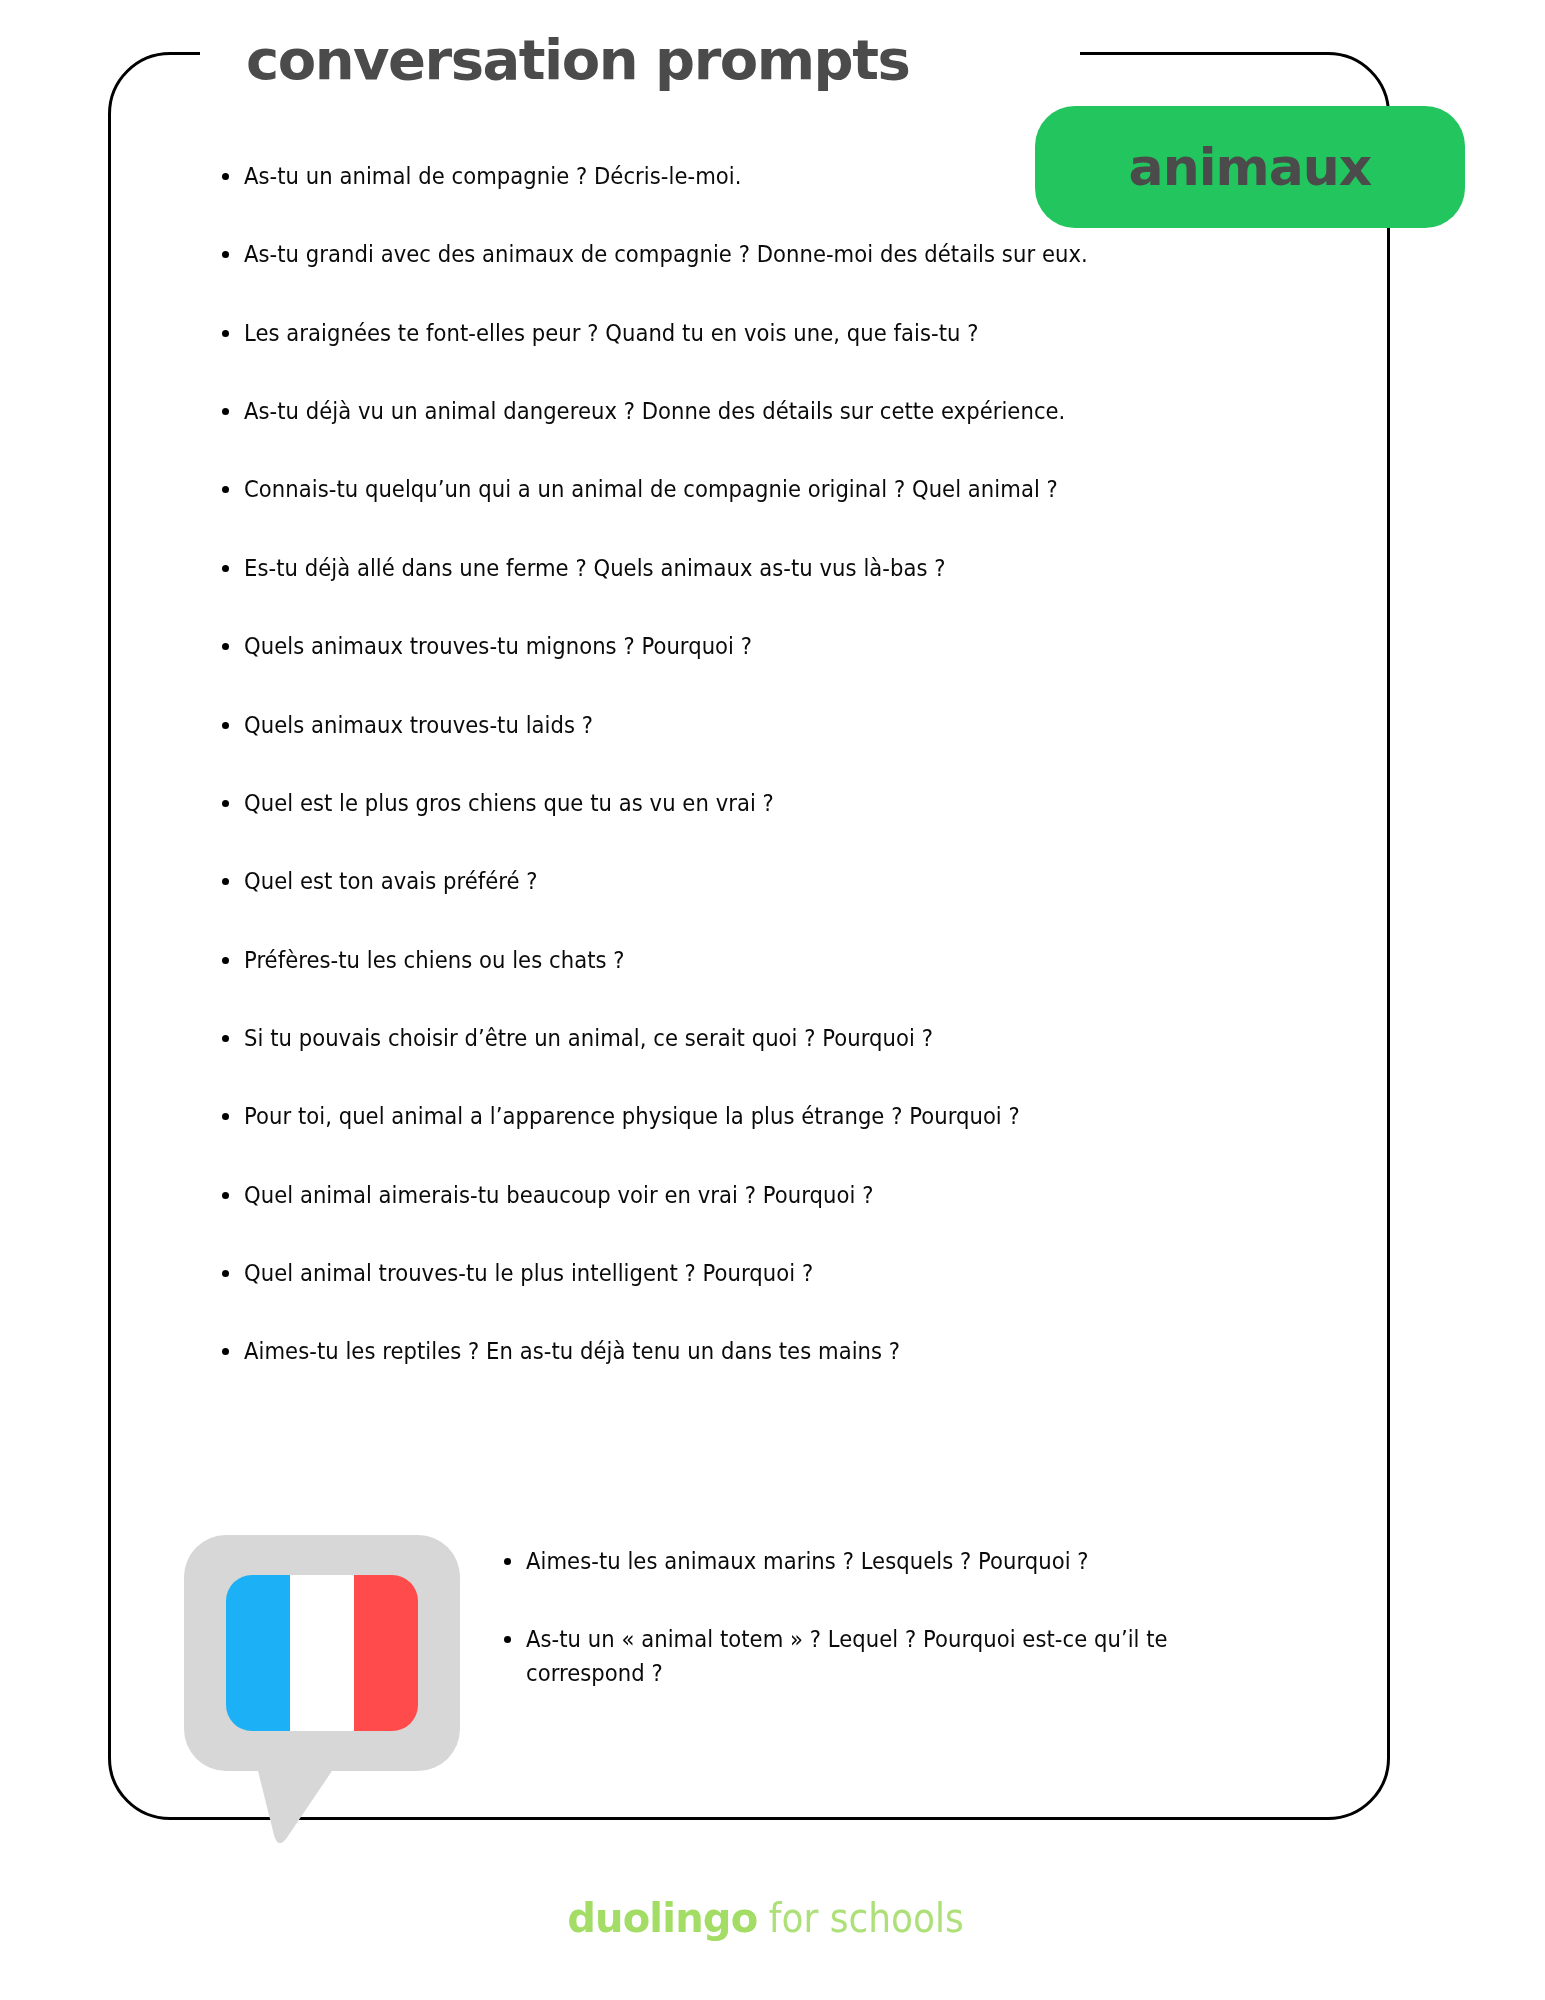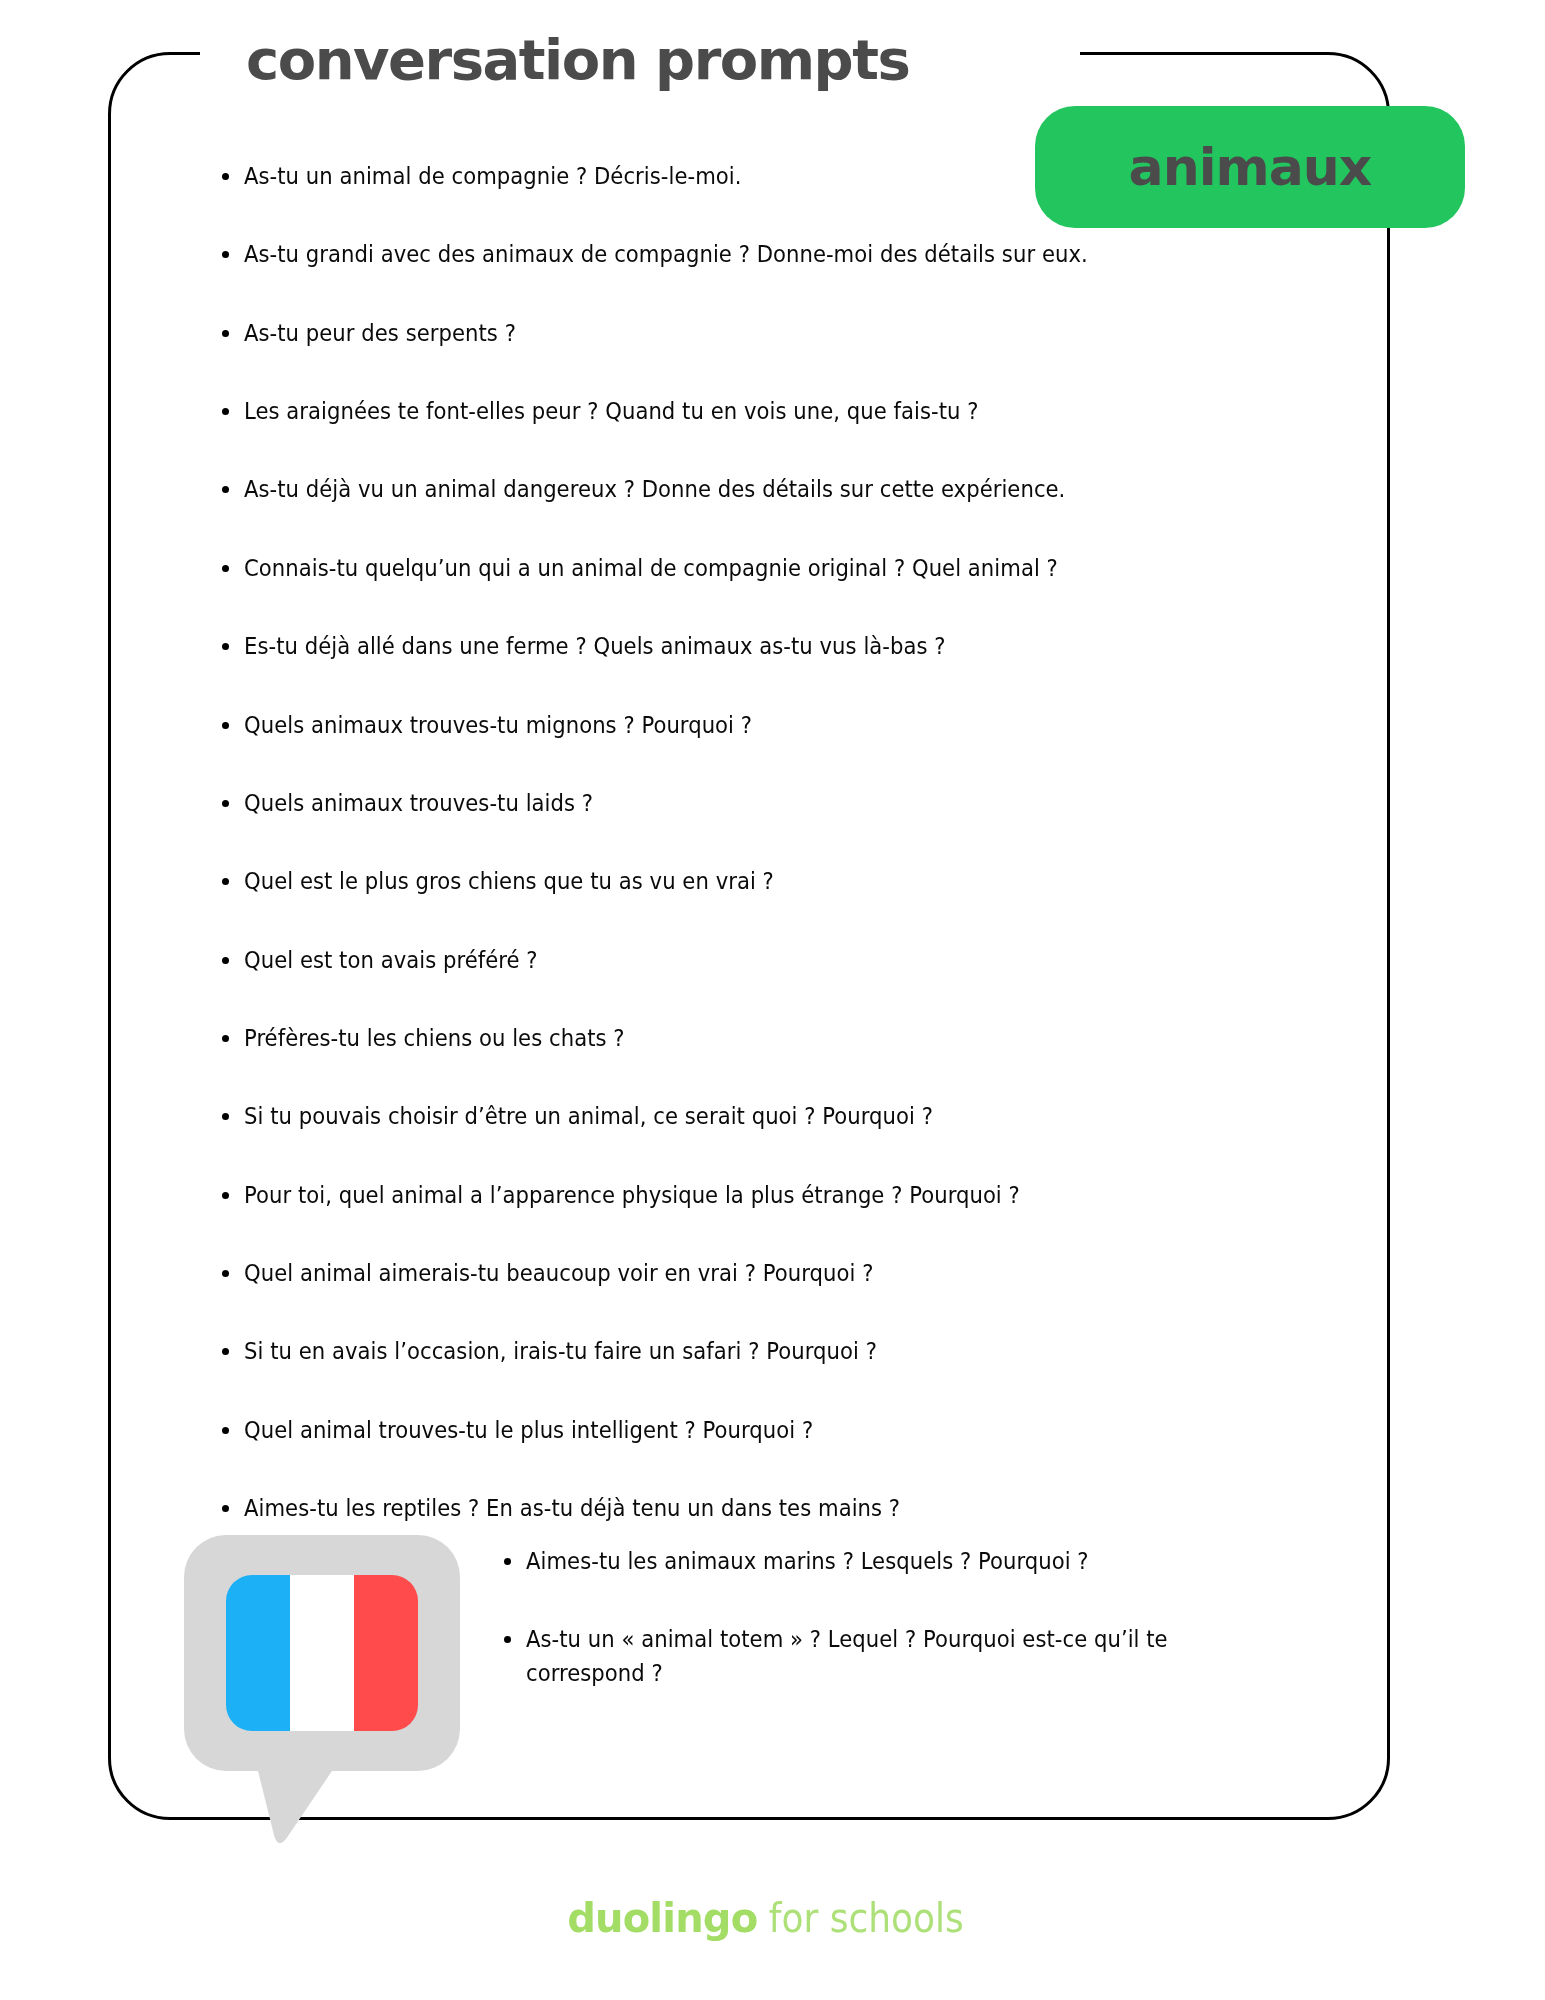--- a/index.html
+++ b/index.html
@@ -160,34 +160,32 @@
 
 <div class="page-title">conversation prompts</div>
 
 <div class="topic-badge">
   <span class="topic-badge-label">animaux</span>
 </div>
 
 <div class="prompt-list" id="prompt-list">
     <div class="prompt-item">As-tu un animal de compagnie ? Décris-le-moi.</div>
     <div class="prompt-item">As-tu grandi avec des animaux de compagnie ? Donne-moi des détails sur eux.</div>
-    <div class="prompt-item">As-tu peur des serpents ?</div>
     <div class="prompt-item">Les araignées te font-elles peur ? Quand tu en vois une, que fais-tu ?</div>
     <div class="prompt-item">As-tu déjà vu un animal dangereux ? Donne des détails sur cette expérience.</div>
     <div class="prompt-item">Connais-tu quelqu’un qui a un animal de compagnie original ? Quel animal ?</div>
     <div class="prompt-item">Es-tu déjà allé dans une ferme ? Quels animaux as-tu vus là-bas ?</div>
     <div class="prompt-item">Quels animaux trouves-tu mignons ? Pourquoi ?</div>
     <div class="prompt-item">Quels animaux trouves-tu laids ?</div>
     <div class="prompt-item">Quel est le plus gros chiens que tu as vu en vrai ?</div>
     <div class="prompt-item">Quel est ton avais préféré ?</div>
     <div class="prompt-item">Préfères-tu les chiens ou les chats ?</div>
     <div class="prompt-item">Si tu pouvais choisir d’être un animal, ce serait quoi ? Pourquoi ?</div>
     <div class="prompt-item">Pour toi, quel animal a l’apparence physique la plus étrange ? Pourquoi ?</div>
     <div class="prompt-item">Quel animal aimerais-tu beaucoup voir en vrai ? Pourquoi ?</div>
-    <div class="prompt-item">Si tu en avais l’occasion, irais-tu faire un safari ? Pourquoi ?</div>
     <div class="prompt-item">Quel animal trouves-tu le plus intelligent ? Pourquoi ?</div>
     <div class="prompt-item">Aimes-tu les reptiles ? En as-tu déjà tenu un dans tes mains ?</div>
   </div>
 
 <div class="prompt-list-indent" id="prompt-list-indent">
     <div class="prompt-item">Aimes-tu les animaux marins ? Lesquels ? Pourquoi ?</div>
     <div class="prompt-item">As-tu un « animal totem » ? Lequel ? Pourquoi est-ce qu’il te correspond ?</div>
   </div>
 
 <div class="flag-bubble">

